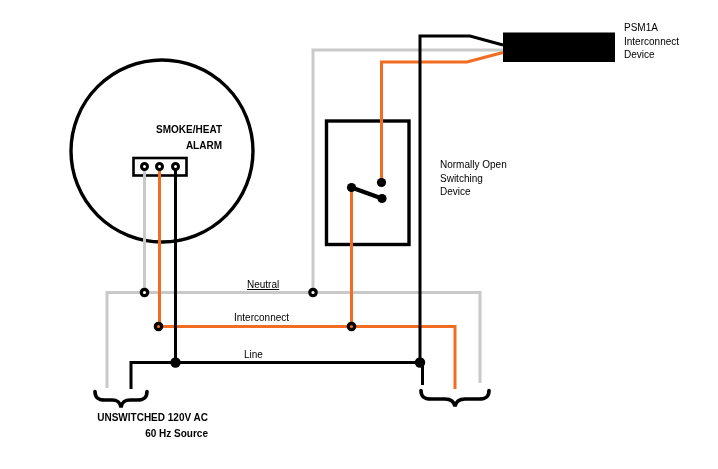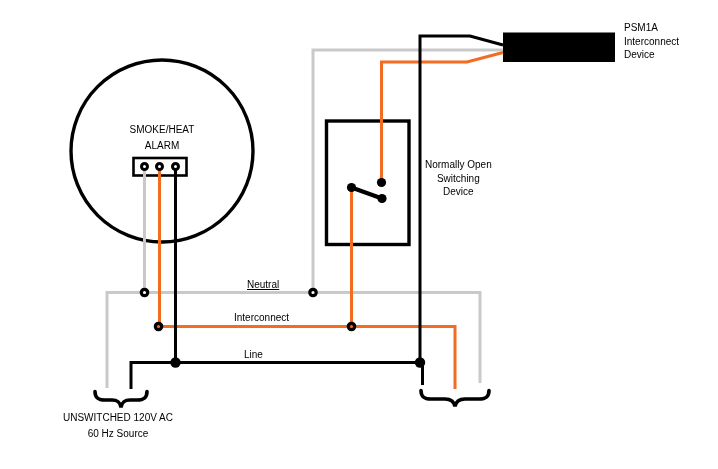--- a/index.html
+++ b/index.html
@@ -12,21 +12,21 @@
     color: #000;
     overflow: hidden;
   }
   .stage svg { position: absolute; left: 0; top: 0; }
   .lbl {
     position: absolute;
     font-size: 10px;
     line-height: 13.5px;
     white-space: nowrap;
   }
-  .lbl.center { text-align: center; white-space: normal; }
+  .lbl.center { text-align: right; white-space: normal; font-weight: bold; }
   .wire { fill: none; stroke-width: 3; }
   .box  { fill: #ffffff; stroke: #000000; }
   .ring { stroke: #000000; stroke-width: 3.2; }
   .term { stroke: #000000; stroke-width: 3; fill: #ffffff; }
   .brace { fill: none; stroke: #000000; stroke-width: 3.6; stroke-linecap: round; }
   .lever { stroke: #000000; stroke-width: 4.2; stroke-linecap: round; }
 </style>
 </head>
 <body>
 
@@ -80,21 +80,21 @@
     <div>SMOKE/HEAT</div>
     <div>ALARM</div>
   </div>
 
   <div class="lbl" style="left:624px; top:21px;">
     <div>PSM1A</div>
     <div>Interconnect</div>
     <div>Device</div>
   </div>
 
-  <div class="lbl" style="left:425px; top:158px;text-align:center;">
+  <div class="lbl" style="left:440px; top:158px;">
     <div>Normally Open</div>
     <div>Switching</div>
     <div>Device</div>
   </div>
 
   <div class="lbl" style="left:247px; top:278px;text-decoration:underline;">Neutral</div>
 
   <div class="lbl" style="left:234px; top:311px;">Interconnect</div>
 
   <div class="lbl" style="left:244px; top:348px;">Line</div>

